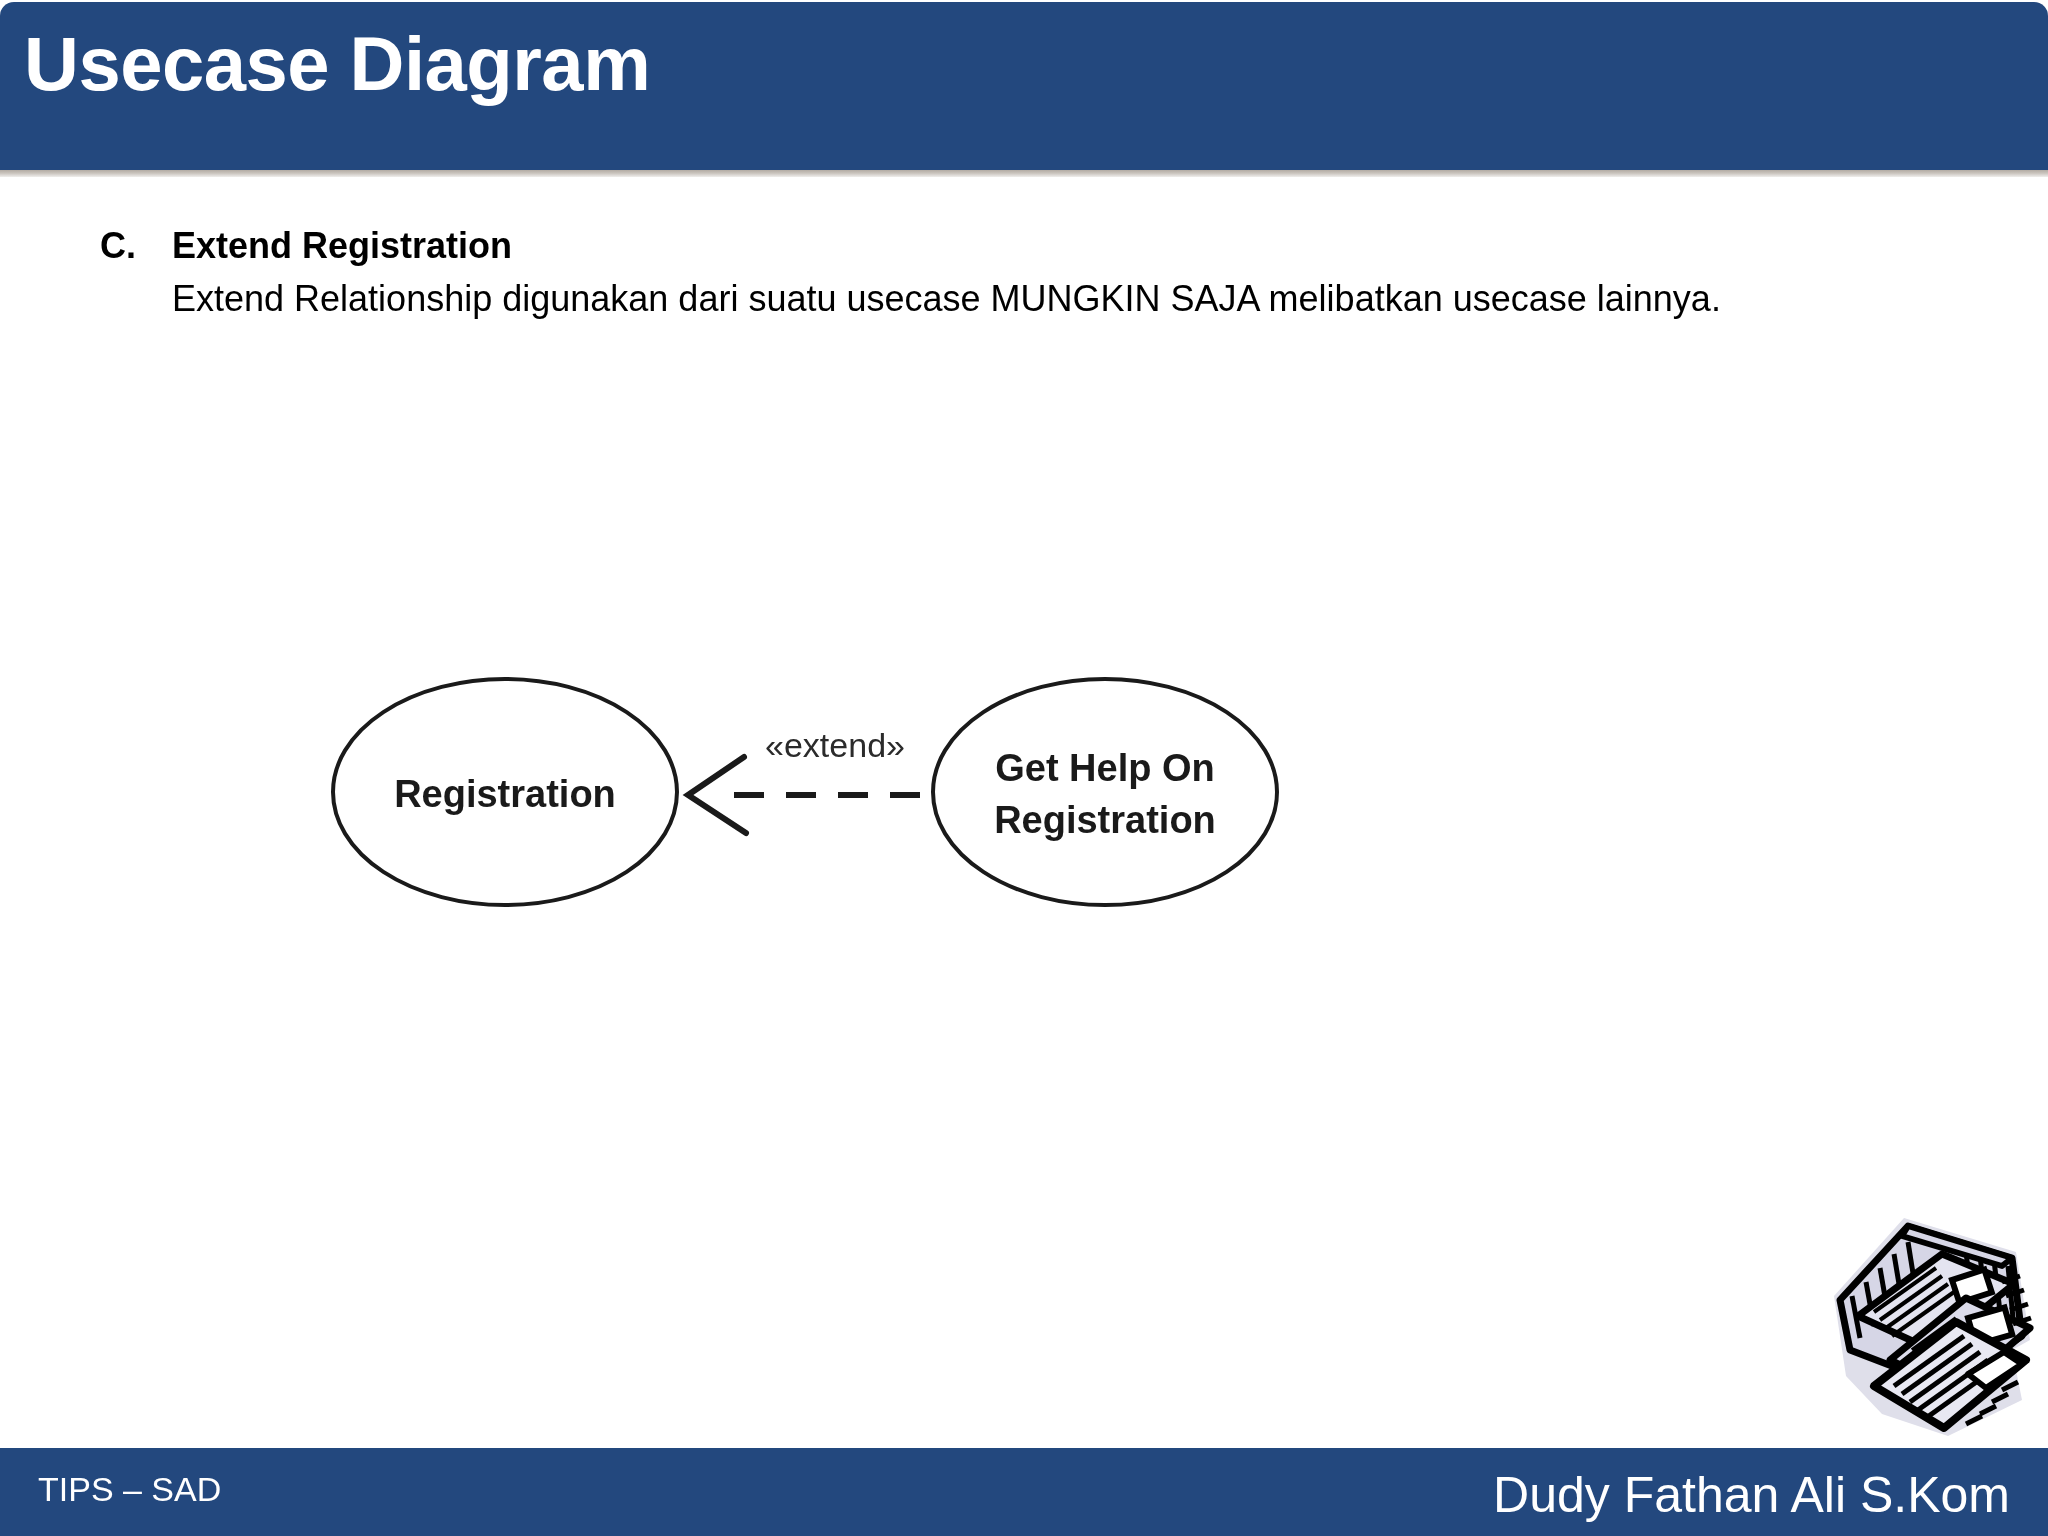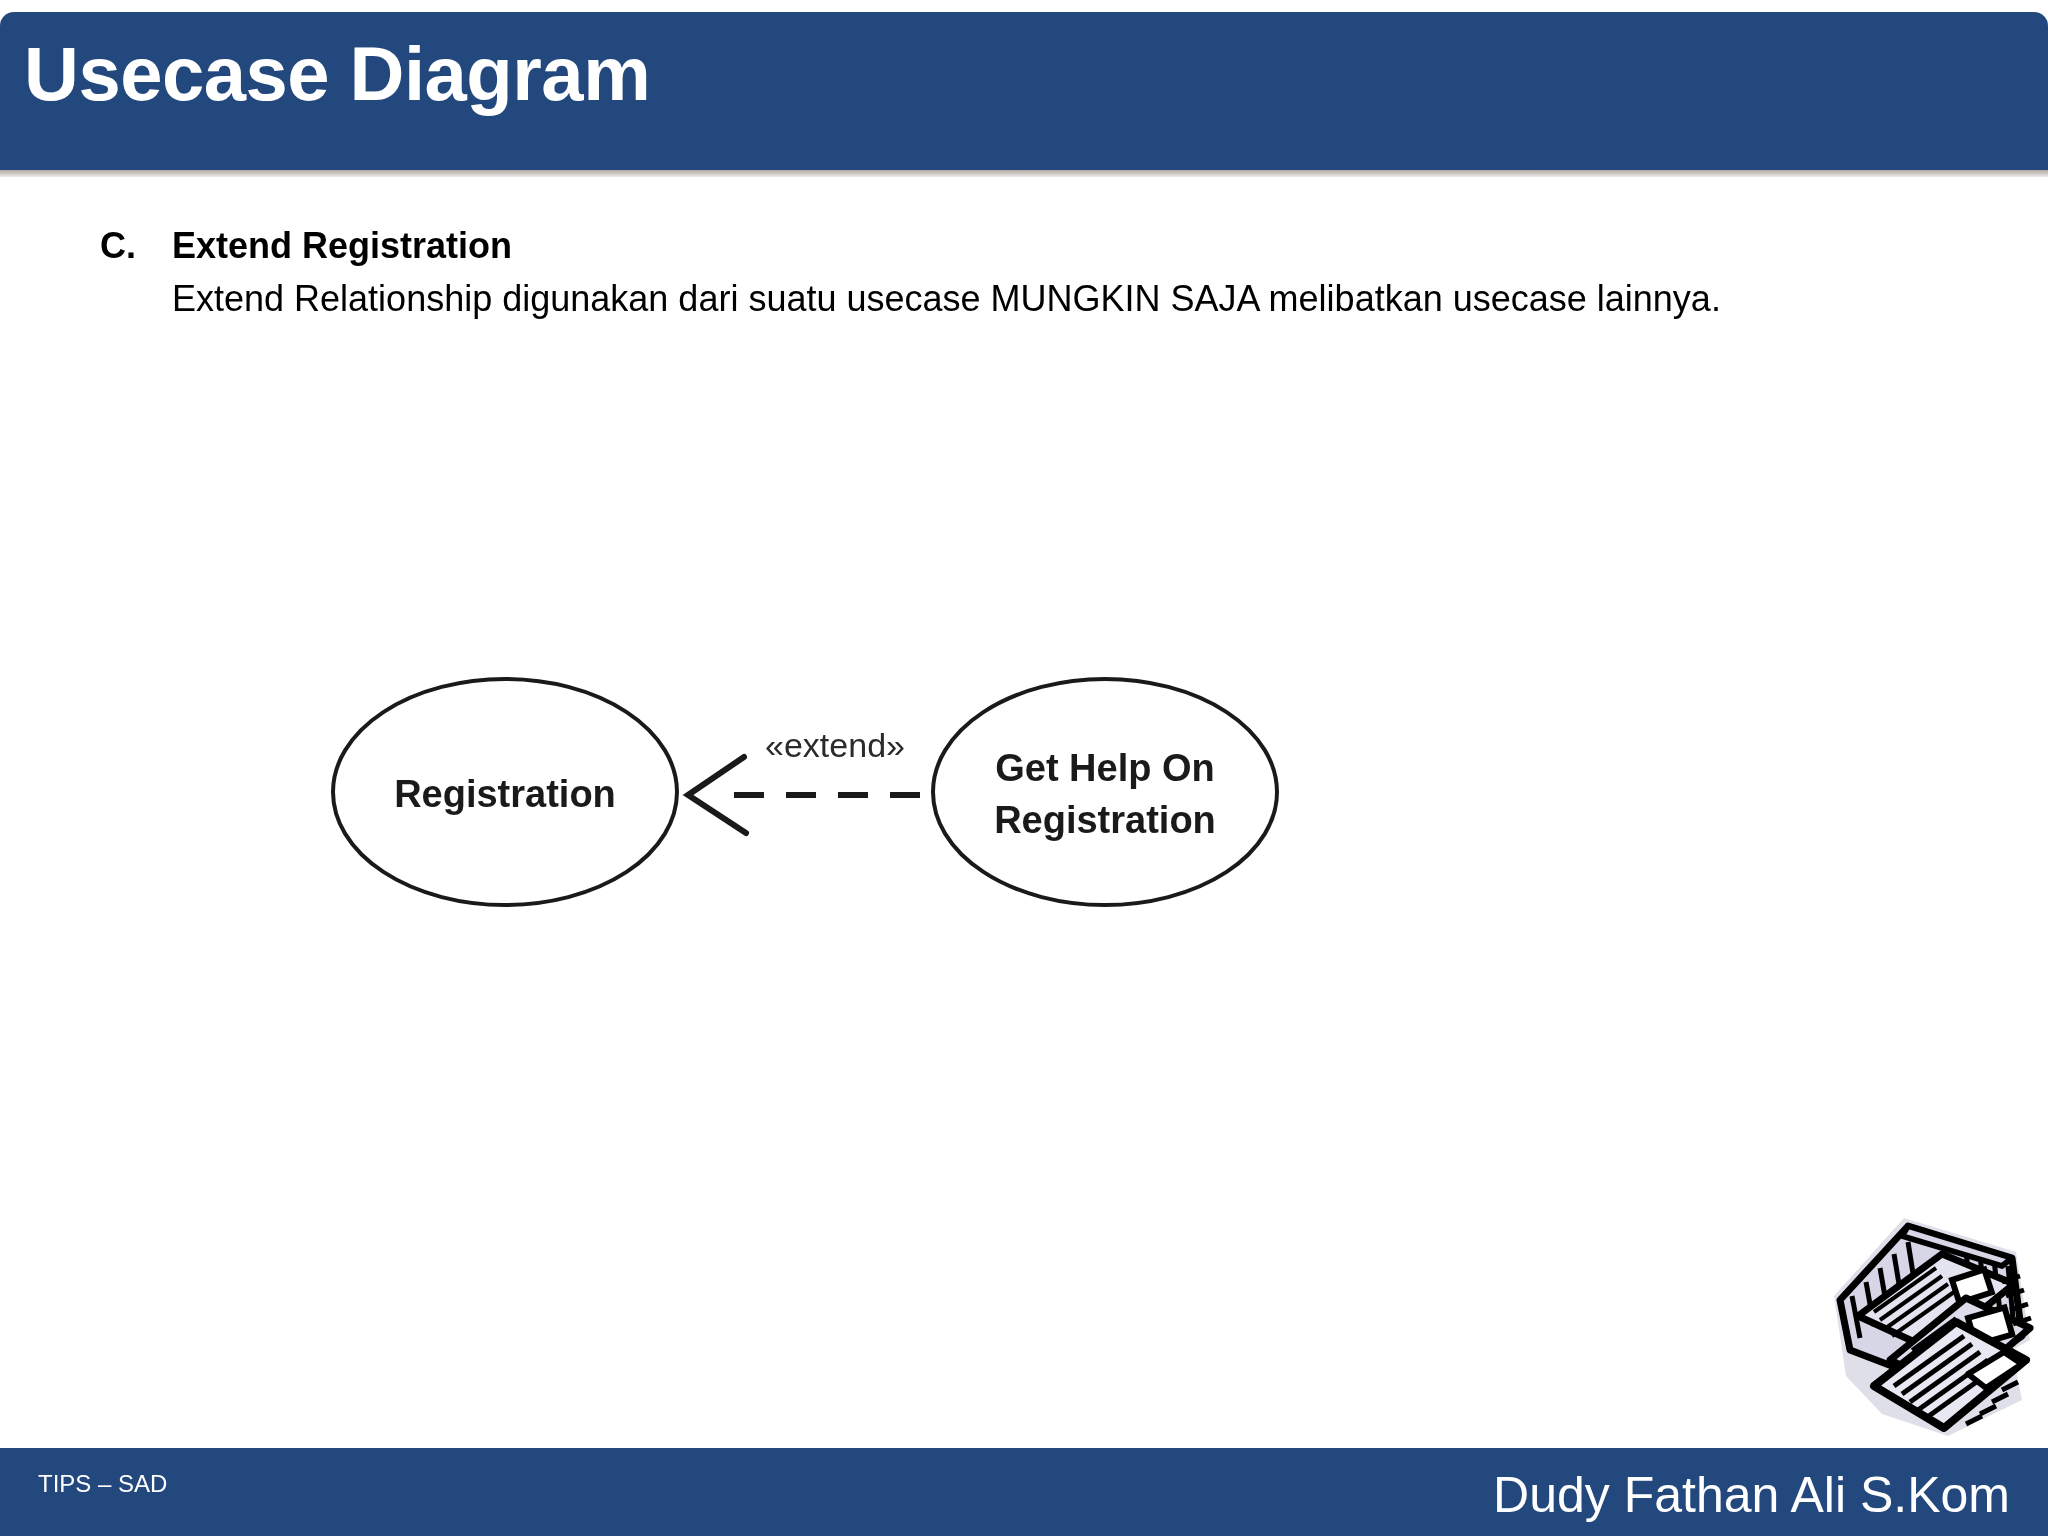--- a/index.html
+++ b/index.html
@@ -13,21 +13,21 @@
     position: relative;
     overflow: hidden;
     font-family: "Liberation Sans", sans-serif;
     -webkit-font-smoothing: antialiased;
   }
 
   
   #header-bar {
     position: absolute;
     left: 0;
-    top: 12px;
+    top: 2px;
     width: 2048px;
     height: 198px;
     background: #23487E;
     border-radius: 14px;
   }
   #header-title {
     position: absolute;
     left: 24px;
     top: 18px;
     font-size: 76px;
@@ -158,21 +158,21 @@
     left: 0;
     top: 1448px;
     width: 2048px;
     height: 88px;
     background: #23487E;
   }
   #footer-left {
     position: absolute;
     left: 38px;
     top: 22px;
-    font-size: 24px;
+    font-size: 34px;
     color: #ffffff;
     white-space: nowrap;
   }
   #footer-right {
     position: absolute;
     right: 38px;
     top: 18px;
     font-size: 50px;
     color: #ffffff;
     white-space: nowrap;

